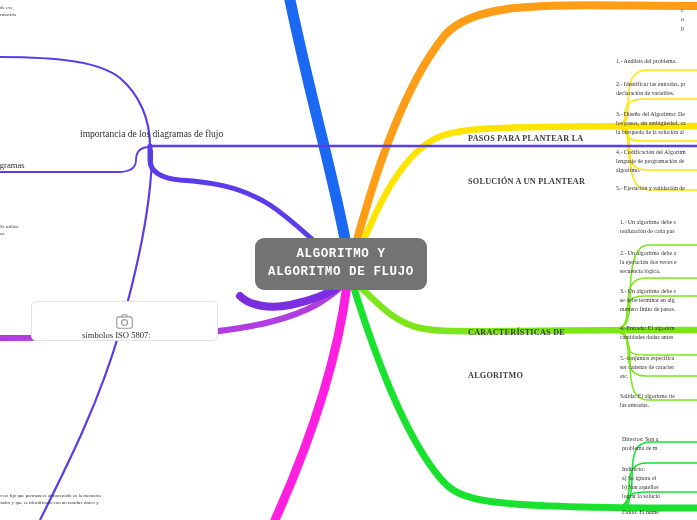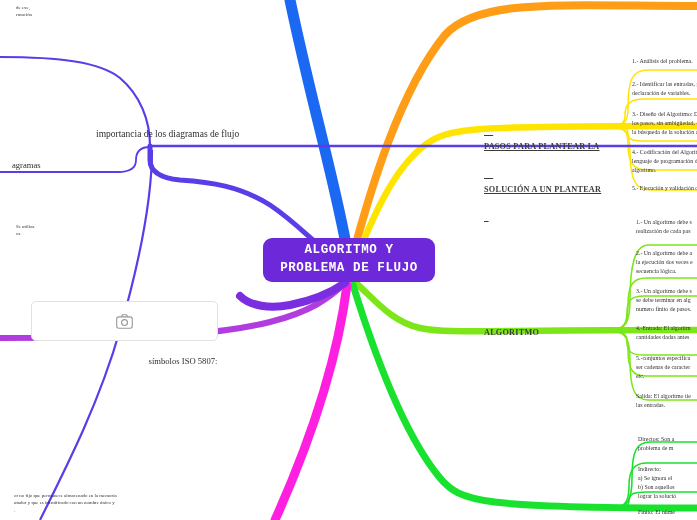--- a/index.html
+++ b/index.html
@@ -27,30 +27,29 @@
     width: 697px;
     height: 520px;
     pointer-events: none;
   }
   .node-label {
     position: absolute;
     font-family: "Liberation Serif", serif;
     color: #3a3a3a;
     line-height: 1.32;
     white-space: pre-wrap;
-    margin-left: 16px;
   }
   
   #root-node {
     position: absolute;
-    left: 263px;
+    left: 255px;
     top: 238px;
     width: 172px;
-    height: 44px;
-    background: #6d28d9;
+    height: 52px;
+    background: #737373;
     border-radius: 9px;
     box-sizing: border-box;
     display: flex;
     flex-direction: column;
     align-items: center;
     justify-content: center;
   }
   #root-node .root-line {
     font-family: "Liberation Mono", monospace;
     color: #ffffff;
@@ -146,40 +145,41 @@
 
     <path d="M 150,147 C 140,147 136,152 136,160 C 136,168 130,172 118,172 L 0,172" stroke="#5a3ce8" stroke-width="1.8" fill="none"></path>
 
     <path d="M 150,146 C 150,120 140,95 120,78 C 100,62 60,57 0,57" stroke="#5a3ce8" stroke-width="2.2" fill="none"></path>
 
     <path d="M 152,150 C 152,200 140,260 120,330 C 100,400 70,460 40,520" stroke="#5a3ce8" stroke-width="2.2" fill="none"></path>
   </svg>
 
   <div id="root-node">
     <div class="root-line">ALGORITMO  Y</div>
-    <div class="root-line">PROBLEMA  DE FLUJO</div>
-  </div>
-
-  <div class="node-label main-heading" style="left:468px; top:111px; width:150px;text-decoration:underline;">
+    <div class="root-line">ALGORITMO  DE FLUJO</div>
+  </div>
+
+  <div class="node-label main-heading" style="left:468px; top:103px; width:150px;">
     <div>PASOS PARA PLANTEAR LA</div>
     <div>SOLUCIÓN A UN PLANTEAR</div>
   </div>
 
   <div class="node-label leaf" style="left:616px; top:57px; width:95px;">1.- Análisis del problema.</div>
   <div class="node-label leaf" style="left:616px; top:80px; width:95px;">2.- Identificar las entradas, pr
 declaración de variables.</div>
   <div class="node-label leaf" style="left:616px; top:110px; width:95px;">3.- Diseño del Algoritmo: De
 los pasos, sin ambigüedad, ca
 la búsqueda de la solución al</div>
   <div class="node-label leaf" style="left:616px; top:148px; width:95px;">4.- Codificación del Algoritm
 lenguaje de programación de
 algoritmo.</div>
   <div class="node-label leaf" style="left:616px; top:184px; width:95px;">5.- Ejecución y validación de</div>
 
   <div class="node-label main-heading" style="left:468px; top:297px; width:150px;">
+    <div>CARACTERÍSTICAS DE</div>
     <div>ALGORITMO</div>
   </div>
 
   <div class="node-label leaf" style="left:620px; top:218px; width:93px;">1.- Un algoritmo debe s
 realización de cada pas</div>
   <div class="node-label leaf" style="left:620px; top:249px; width:93px;">2.- Un algoritmo debe a
 la ejecución dos veces e
 secuencia lógica.</div>
   <div class="node-label leaf" style="left:620px; top:287px; width:93px;">3.- Un algoritmo debe s
 se debe terminar en alg
@@ -224,15 +224,15 @@
 
   <div id="image-placeholder">
     <span>
       <svg width="17" height="15" viewBox="0 0 24 21" fill="none" xmlns="http://www.w3.org/2000/svg">
         <rect x="1" y="4" width="22" height="16" rx="3" stroke="#9a9a9a" stroke-width="1.6" fill="none"></rect>
         <path d="M7.5 4 L9.2 1 H14.8 L16.5 4" stroke="#9a9a9a" stroke-width="1.6" fill="none" stroke-linejoin="round"></path>
         <circle cx="12" cy="12" r="4.2" stroke="#9a9a9a" stroke-width="1.6" fill="none"></circle>
       </svg>
     </span>
   </div>
-  <div class="node-label plain-label-sm" style="left:82px; top:356px; width:170px;text-align:center;">símbolos ISO 5807:</div>
+  <div class="node-label plain-label-sm" style="left:82px; top:330px; width:170px;">símbolos ISO 5807:</div>
 
 </div>
 
 </body></html>

